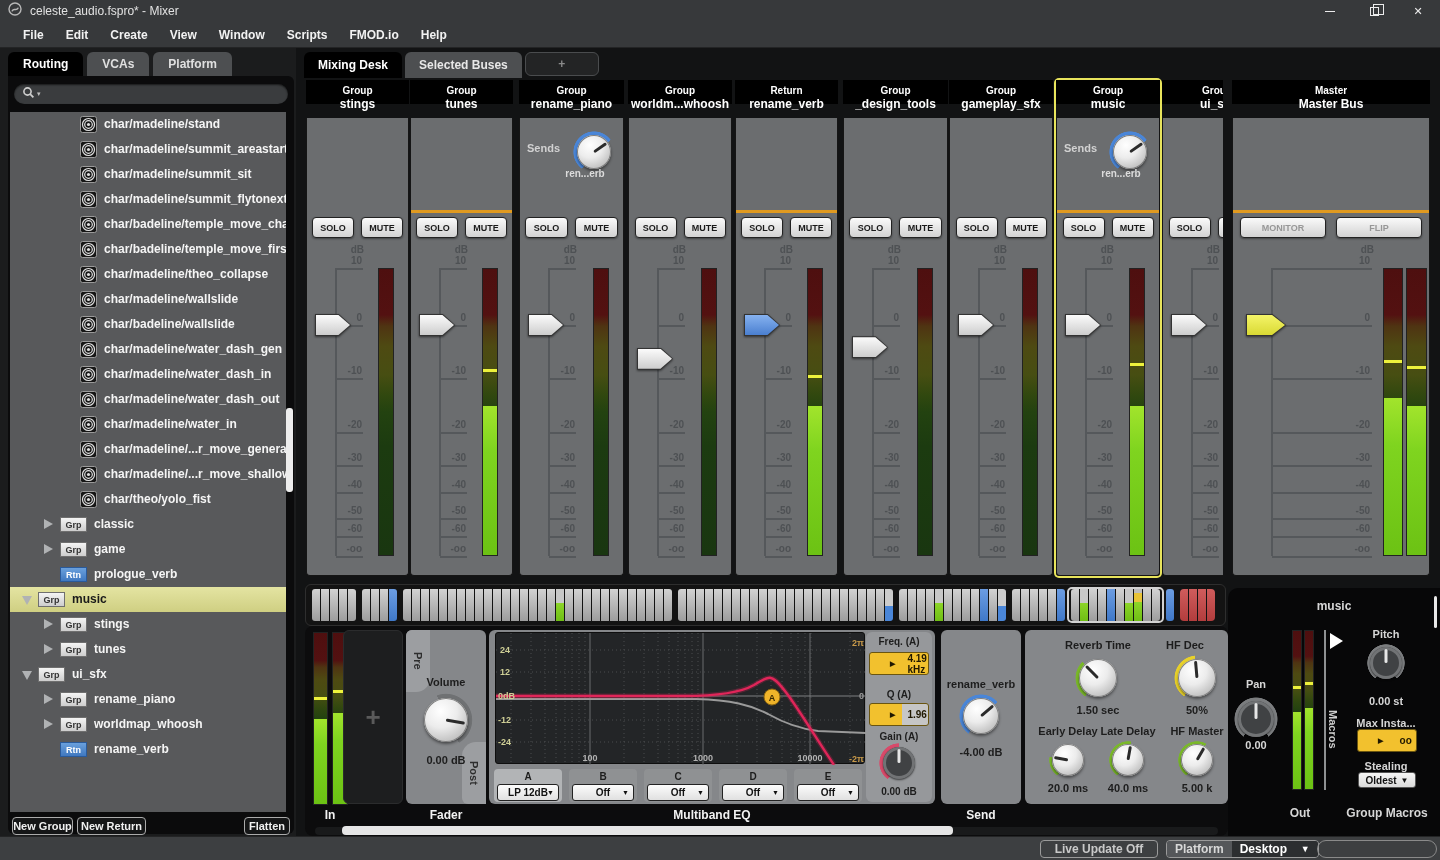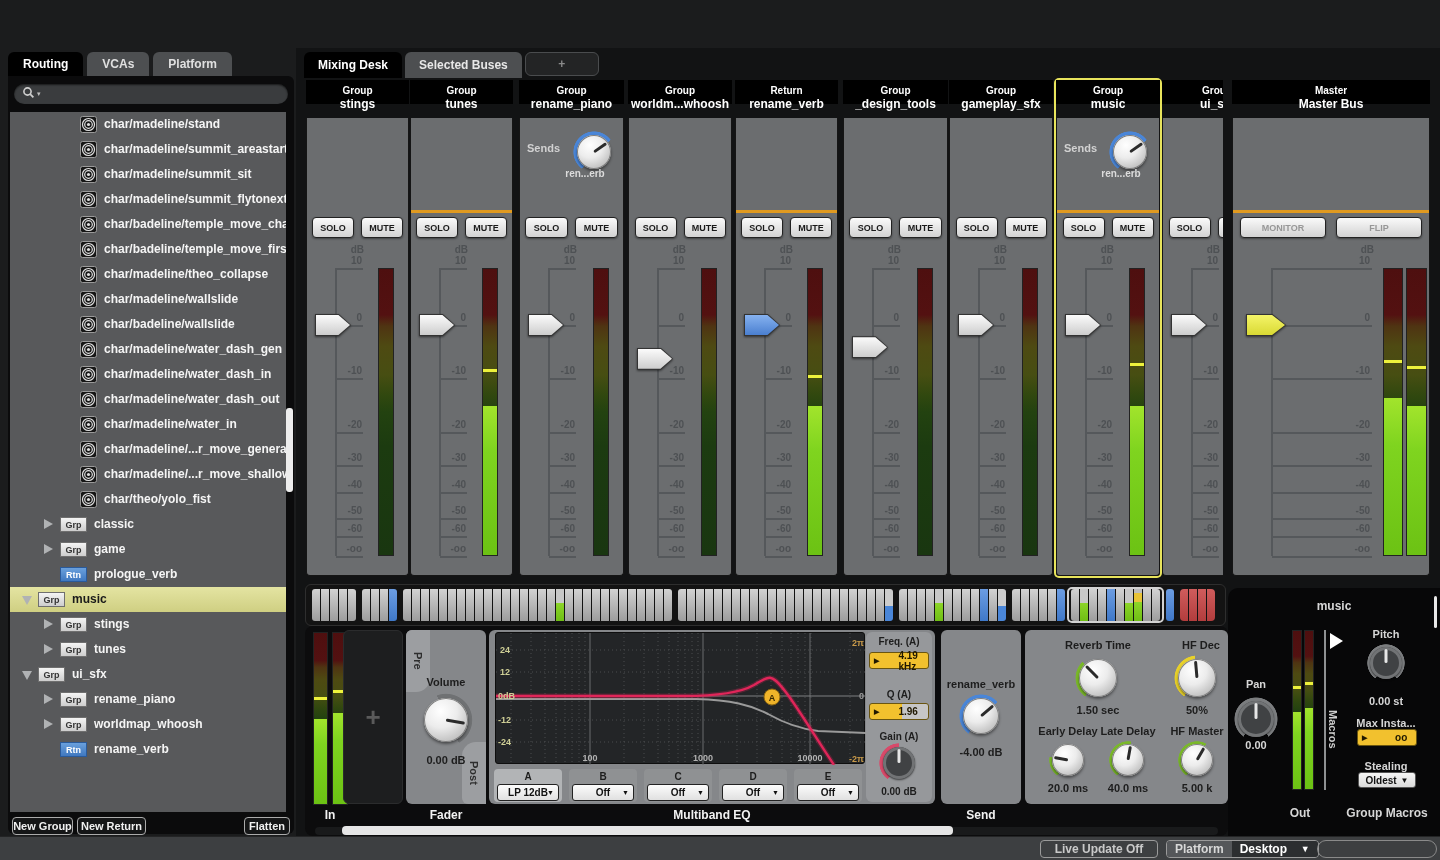--- a/index.html
+++ b/index.html
@@ -103,21 +103,21 @@
 #mod-eq{left:184px;width:446px;}
 #eq-graph{position:absolute;left:6px;top:2px;width:370px;height:132px;background:#232527;border:1px solid #0e0e0e;border-radius:3px;}
 #bands{position:absolute;left:5px;top:139px;width:373px;height:33px;display:flex;gap:7px;}
 .band{flex:none;width:68px;border-radius:4px;background:#8f9193;padding-top:2px;}
 .band.active{background:#b2b4b6;}
 .band .bl{text-align:center;font-size:10px;font-weight:bold;color:#1d1d1d;}
 .band .dd{position:relative;margin:2px 3px 0;height:17px;background:linear-gradient(#fcfcfc,#e0e0e0);border:1px solid #222;border-radius:3px;display:flex;align-items:center;justify-content:center;font-size:10px;font-weight:bold;color:#111;}
 .band .dd .caret{position:absolute;right:4px;font-size:7px;color:#111;}
 #freq-panel{position:absolute;left:377px;top:2px;width:66px;height:170px;background:#96989b;border-radius:6px;}
 .fpl{position:absolute;width:100%;text-align:center;font-size:10px;font-weight:bold;color:#1d1d1d;}
-.ybox{position:absolute;left:3px;width:60px;height:17px;background:#f2c12e;border:1px solid #6a5510;border-radius:3px;display:flex;align-items:center;font-size:10px;font-weight:bold;color:#201800;padding-left:4px;gap:19px;}
+.ybox{position:absolute;left:3px;width:60px;height:23px;background:#f2c12e;border:1px solid #6a5510;border-radius:3px;display:flex;align-items:center;font-size:10px;font-weight:bold;color:#201800;padding-left:20px;gap:12px;}
 .ybox .c{font-size:7px;}
 #qbox{background:linear-gradient(to right,#f2c12e 0 55%,#c6c6c6 55%);}
 #mod-send{left:636px;width:80px;}
 #mod-verb{left:720px;width:203px;border-radius:6px;overflow:hidden;}
 .rkl{position:absolute;font-size:11px;font-weight:bold;color:#1d1d1d;white-space:nowrap;transform:translateX(-50%);}
 .rkv{position:absolute;font-size:11px;font-weight:bold;color:#1d1d1d;white-space:nowrap;transform:translateX(-50%);}
 #deck-labels span{position:absolute;top:182px;transform:translateX(-50%);color:#f2f2f2;font-size:12px;font-weight:bold;white-space:nowrap;}
 #deck-scroll{position:absolute;left:10px;top:201px;width:903px;height:8px;background:#191a1b;border-radius:4px;}
 #deck-thumb{position:absolute;left:37px;top:200px;width:611px;height:9px;background:#e6e6e6;border-radius:4px;}
 
@@ -139,21 +139,49 @@
 #plat-v{background:#2c2e30;color:#fff;font-size:12px;font-weight:bold;padding:0 8px;width:86px;display:flex;align-items:center;justify-content:space-between;}
 #plat-v .caret{font-size:9px;}
 #sb-empty{position:absolute;left:1317px;top:3px;width:120px;height:18px;border:1px solid #8a8a8a;border-radius:9px;}
 </style>
 </head>
 <body>
 
 <div class="screen">
   <div id="main-bg"></div>
 
-
+  <div id="titlebar">
+    <span>
+      <svg width="14" height="14" viewBox="0 0 14 14">
+          <circle cx="7" cy="7" r="6" fill="none" stroke="#b8b8b8" stroke-width="1.4"></circle>
+          <path d="M4.2 8.8 C6 5.4 8.2 9.6 10 6.2" fill="none" stroke="#b8b8b8" stroke-width="1.4" stroke-linecap="round"></path>
+        </svg>
+    </span>
+    <span class="t">celeste_audio.fspro* - Mixer</span>
+    <div class="winbtns">
+      <div class="winbtn">
+          <span class="bar"></span>
+        </div>
+      <div class="winbtn">
+          <span class="rest"></span>
+        </div>
+      <div class="winbtn">✕</div>
+    </div>
+  </div>
+
+  <div id="menubar">
+      <span class="menu-item">File</span>
+      <span class="menu-item">Edit</span>
+      <span class="menu-item">Create</span>
+      <span class="menu-item">View</span>
+      <span class="menu-item">Window</span>
+      <span class="menu-item">Scripts</span>
+      <span class="menu-item">FMOD.io</span>
+      <span class="menu-item">Help</span>
+    </div>
 
   <div id="side-tabs">
       <div class="stab active">Routing</div>
       <div class="stab">VCAs</div>
       <div class="stab">Platform</div>
     </div>
   <div id="side-panel">
     <div id="search">
       <span>
         <svg width="13" height="13" viewBox="0 0 13 13">
@@ -1071,21 +1099,21 @@
         <div class="rkl" style="left:73px;top:9px;">Reverb Time</div>
         <div class="kslot" style="left:49px;top:24px;width:48px;height:48px;">
           <div class="kwrap">
             <div class="karc" style="background:conic-gradient(from 215deg,#7ab82a 0deg 100deg,transparent 100deg 360deg)"></div>
             <div class="kb light" style="inset:5px">
               <div class="kn" style="transform:translateX(-50%) rotate(495deg)"></div>
             </div>
           </div>
         </div>
         <div class="rkv" style="left:73px;top:74px;">1.50 sec</div>
-        <div class="rkl" style="left:176px;top:9px;">HF Dec</div>
+        <div class="rkl" style="left:160px;top:9px;">HF Dec</div>
         <div class="kslot" style="left:148px;top:24px;width:48px;height:48px;">
           <div class="kwrap">
             <div class="karc" style="background:conic-gradient(from 215deg,#e8d12a 0deg 140deg,transparent 140deg 360deg)"></div>
             <div class="kb light" style="inset:5px">
               <div class="kn" style="transform:translateX(-50%) rotate(535deg)"></div>
             </div>
           </div>
         </div>
         <div class="rkv" style="left:172px;top:74px;">50%</div>
         <div class="rkl" style="left:43px;top:95px;">Early Delay</div>

